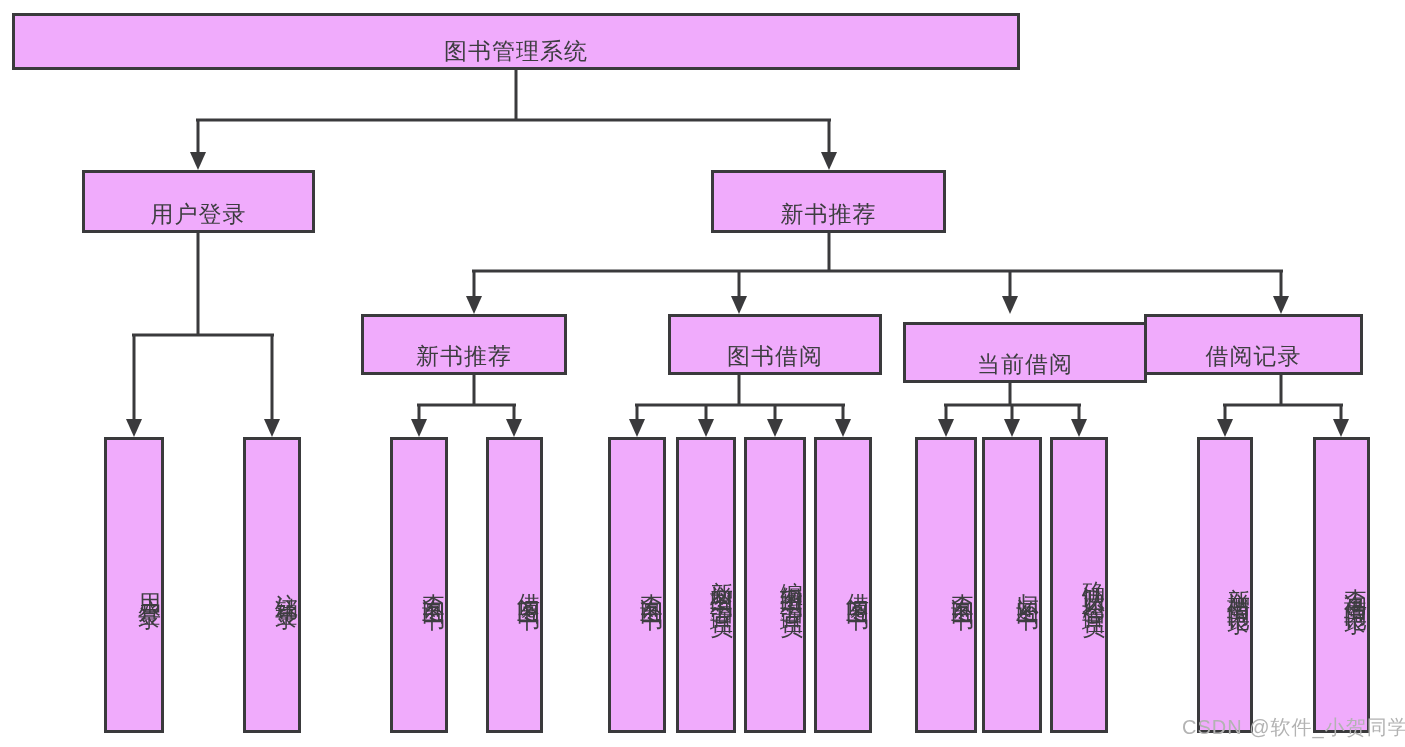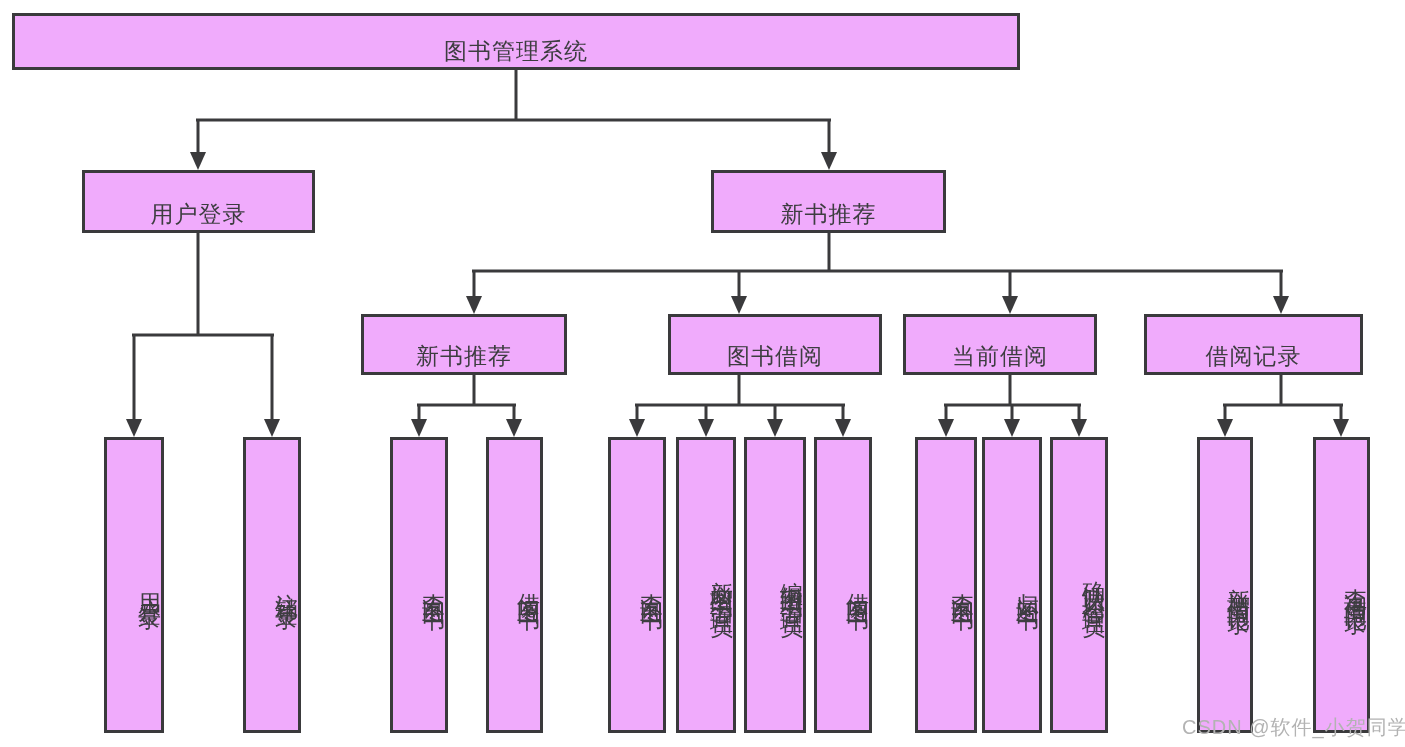--- a/index.html
+++ b/index.html
@@ -97,21 +97,21 @@
   <div class="box hbox" style="left:711px;top:170px;width:235px;height:63px;">
     <span>新书推荐</span>
   </div>
 
   <div class="box hbox" style="left:361px;top:314px;width:206px;height:61px;">
     <span>新书推荐</span>
   </div>
   <div class="box hbox" style="left:668px;top:314px;width:214px;height:61px;">
     <span>图书借阅</span>
   </div>
-  <div class="box hbox" style="left:903px;top:314px;width:194px;height:61px;">
+  <div class="box hbox" style="left:903px;top:322px;width:244px;height:61px;">
     <span>当前借阅</span>
   </div>
   <div class="box hbox" style="left:1144px;top:314px;width:219px;height:61px;">
     <span>借阅记录</span>
   </div>
 
   <div class="box vbox" style="left:104px;top:437px;width:60px;height:296px;">
     <span>用户登录</span>
   </div>
   <div class="box vbox" style="left:243px;top:437px;width:58px;height:296px;">

